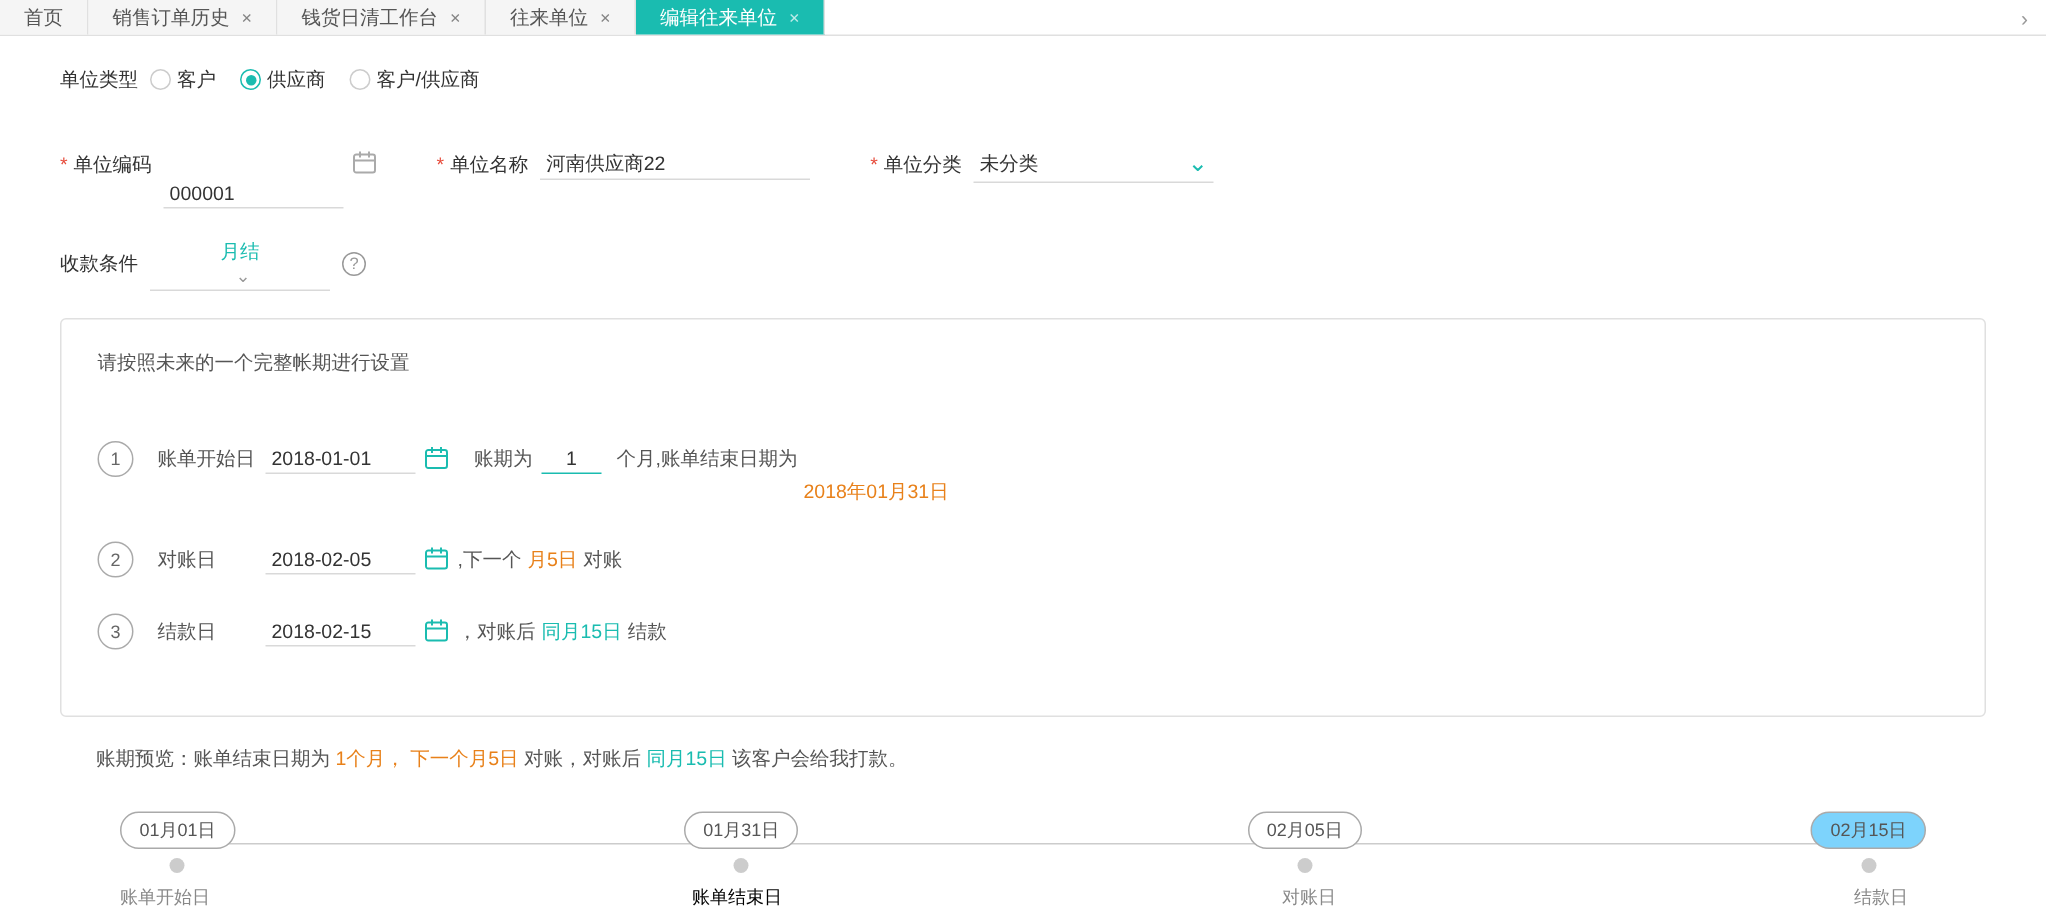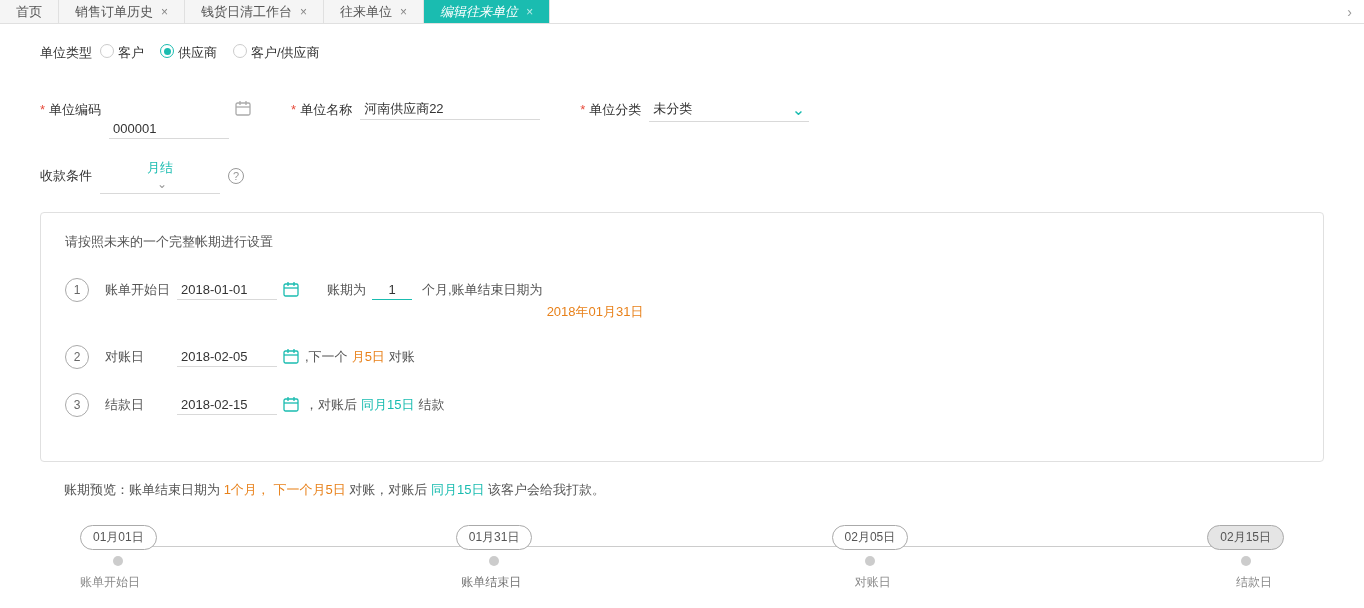--- a/index.html
+++ b/index.html
@@ -23,21 +23,20 @@
       color: #555;
       border-right: 1px solid #e0e0e0;
       cursor: pointer;
       white-space: nowrap;
       background: #f5f5f5;
       position: relative;
     }
     .tab.active {
       background: #1ABCB0;
       color: #fff;
-      font-style: italic;
     }
     .tab .tab-close {
       margin-left: 8px;
       font-size: 12px;
       color: inherit;
       opacity: 0.7;
       cursor: pointer;
     }
     .tab.active .tab-close { color: #fff; }
     .tabs-arrow {
@@ -72,21 +71,21 @@
       color: #e74c3c;
       margin-right: 4px;
     }
     .radio-group {
       display: flex;
       align-items: center;
       gap: 16px;
     }
     .radio-item {
       display: flex;
-      align-items: flex-start;
+      align-items: center;
       gap: 4px;
       cursor: pointer;
     }
     .radio-circle {
       width: 14px;
       height: 14px;
       border-radius: 50%;
       border: 1.5px solid #ccc;
       display: inline-flex;
       align-items: center;
@@ -166,21 +165,21 @@
     .panel-box {
       border: 1px solid #e0e0e0;
       border-radius: 4px;
       padding: 20px 24px;
       margin-top: 4px;
       background: #fff;
     }
     .panel-title {
       font-size: 13px;
       color: #555;
-      margin-bottom: 8px;
+      margin-bottom: 24px;
     }
 
     
     .step-row {
       display: flex;
       align-items: center;
       margin-bottom: 24px;
     }
     .step-num {
       width: 24px;
@@ -342,21 +341,21 @@
       <span class="step-label">账单开始日</span>
       <input class="step-date-input" value="2018-01-01" style="">
       <span class="calendar-icon-btn">
         <svg width="16" height="16" viewBox="0 0 16 16" fill="none">
             <rect x="1" y="3" width="14" height="12" rx="1.5" stroke="#1ABCB0" stroke-width="1.3"></rect>
             <line x1="5" y1="1" x2="5" y2="5" stroke="#1ABCB0" stroke-width="1.3"></line>
             <line x1="11" y1="1" x2="11" y2="5" stroke="#1ABCB0" stroke-width="1.3"></line>
             <line x1="1" y1="7" x2="15" y2="7" stroke="#1ABCB0" stroke-width="1.3"></line>
           </svg>
       </span>
-      <span class="step-desc" style="margin-left:28px;">账期为</span>
+      <span class="step-desc" style="margin-left:17px;">账期为</span>
       <input class="step-month-input" value="1" style="margin: 0px 6px;">
       <span class="step-desc">个月,账单结束日期为</span>
       <span class="step-desc highlight-orange" style="margin-left:4px;margin-top:44px;">2018年01月31日</span>
     </div>
 
     <div class="step-row">
       <div class="step-num">2</div>
       <span class="step-label">对账日</span>
       <input class="step-date-input" value="2018-02-05" style="">
       <span class="calendar-icon-btn">
@@ -411,31 +410,31 @@
         </div>
         <div style="display:flex;flex-direction:column;align-items:center;">
           <div style="border:1px solid #aaa;border-radius:20px;padding:3px 12px;font-size:12px;color:#555;background:#fff;white-space:nowrap;margin-bottom:6px;">01月31日</div>
           <div style="width:10px;height:10px;border-radius:50%;background:#ccc;"></div>
         </div>
         <div style="display:flex;flex-direction:column;align-items:center;">
           <div style="border:1px solid #aaa;border-radius:20px;padding:3px 12px;font-size:12px;color:#555;background:#fff;white-space:nowrap;margin-bottom:6px;">02月05日</div>
           <div style="width:10px;height:10px;border-radius:50%;background:#ccc;"></div>
         </div>
         <div style="display:flex;flex-direction:column;align-items:center;">
-          <div style="border:1px solid #aaa;border-radius:20px;padding:3px 12px;font-size:12px;color:#555;background:#e5e5e5;white-space:nowrap;margin-bottom:6px;">02月15日</div>
+          <div style="border:1px solid #aaa;border-radius:20px;padding:3px 12px;font-size:12px;color:#555;background:#7dd3fc;white-space:nowrap;margin-bottom:6px;">02月15日</div>
           <div style="width:10px;height:10px;border-radius:50%;background:#ccc;"></div>
         </div>
       </div>
     </div>
     <div style="display:flex; width:100%; justify-content:space-between; margin-top:8px; padding:0;">
       <div style="display:flex;flex-direction:column;align-items:center;min-width:60px;">
         <span style="font-size:12px;color:#888;">账单开始日</span>
       </div>
       <div style="display:flex;flex-direction:column;align-items:center;min-width:60px;">
-        <span style="font-size:12px;color:#737373;">账单结束日</span>
+        <span style="font-size:12px;color:#000000;">账单结束日</span>
       </div>
       <div style="display:flex;flex-direction:column;align-items:center;min-width:60px;">
         <span style="font-size:12px;color:#888;">对账日</span>
       </div>
       <div style="display:flex;flex-direction:column;align-items:center;min-width:60px;">
         <span style="font-size:12px;color:#888;">结款日</span>
       </div>
     </div>
   </div>
 

